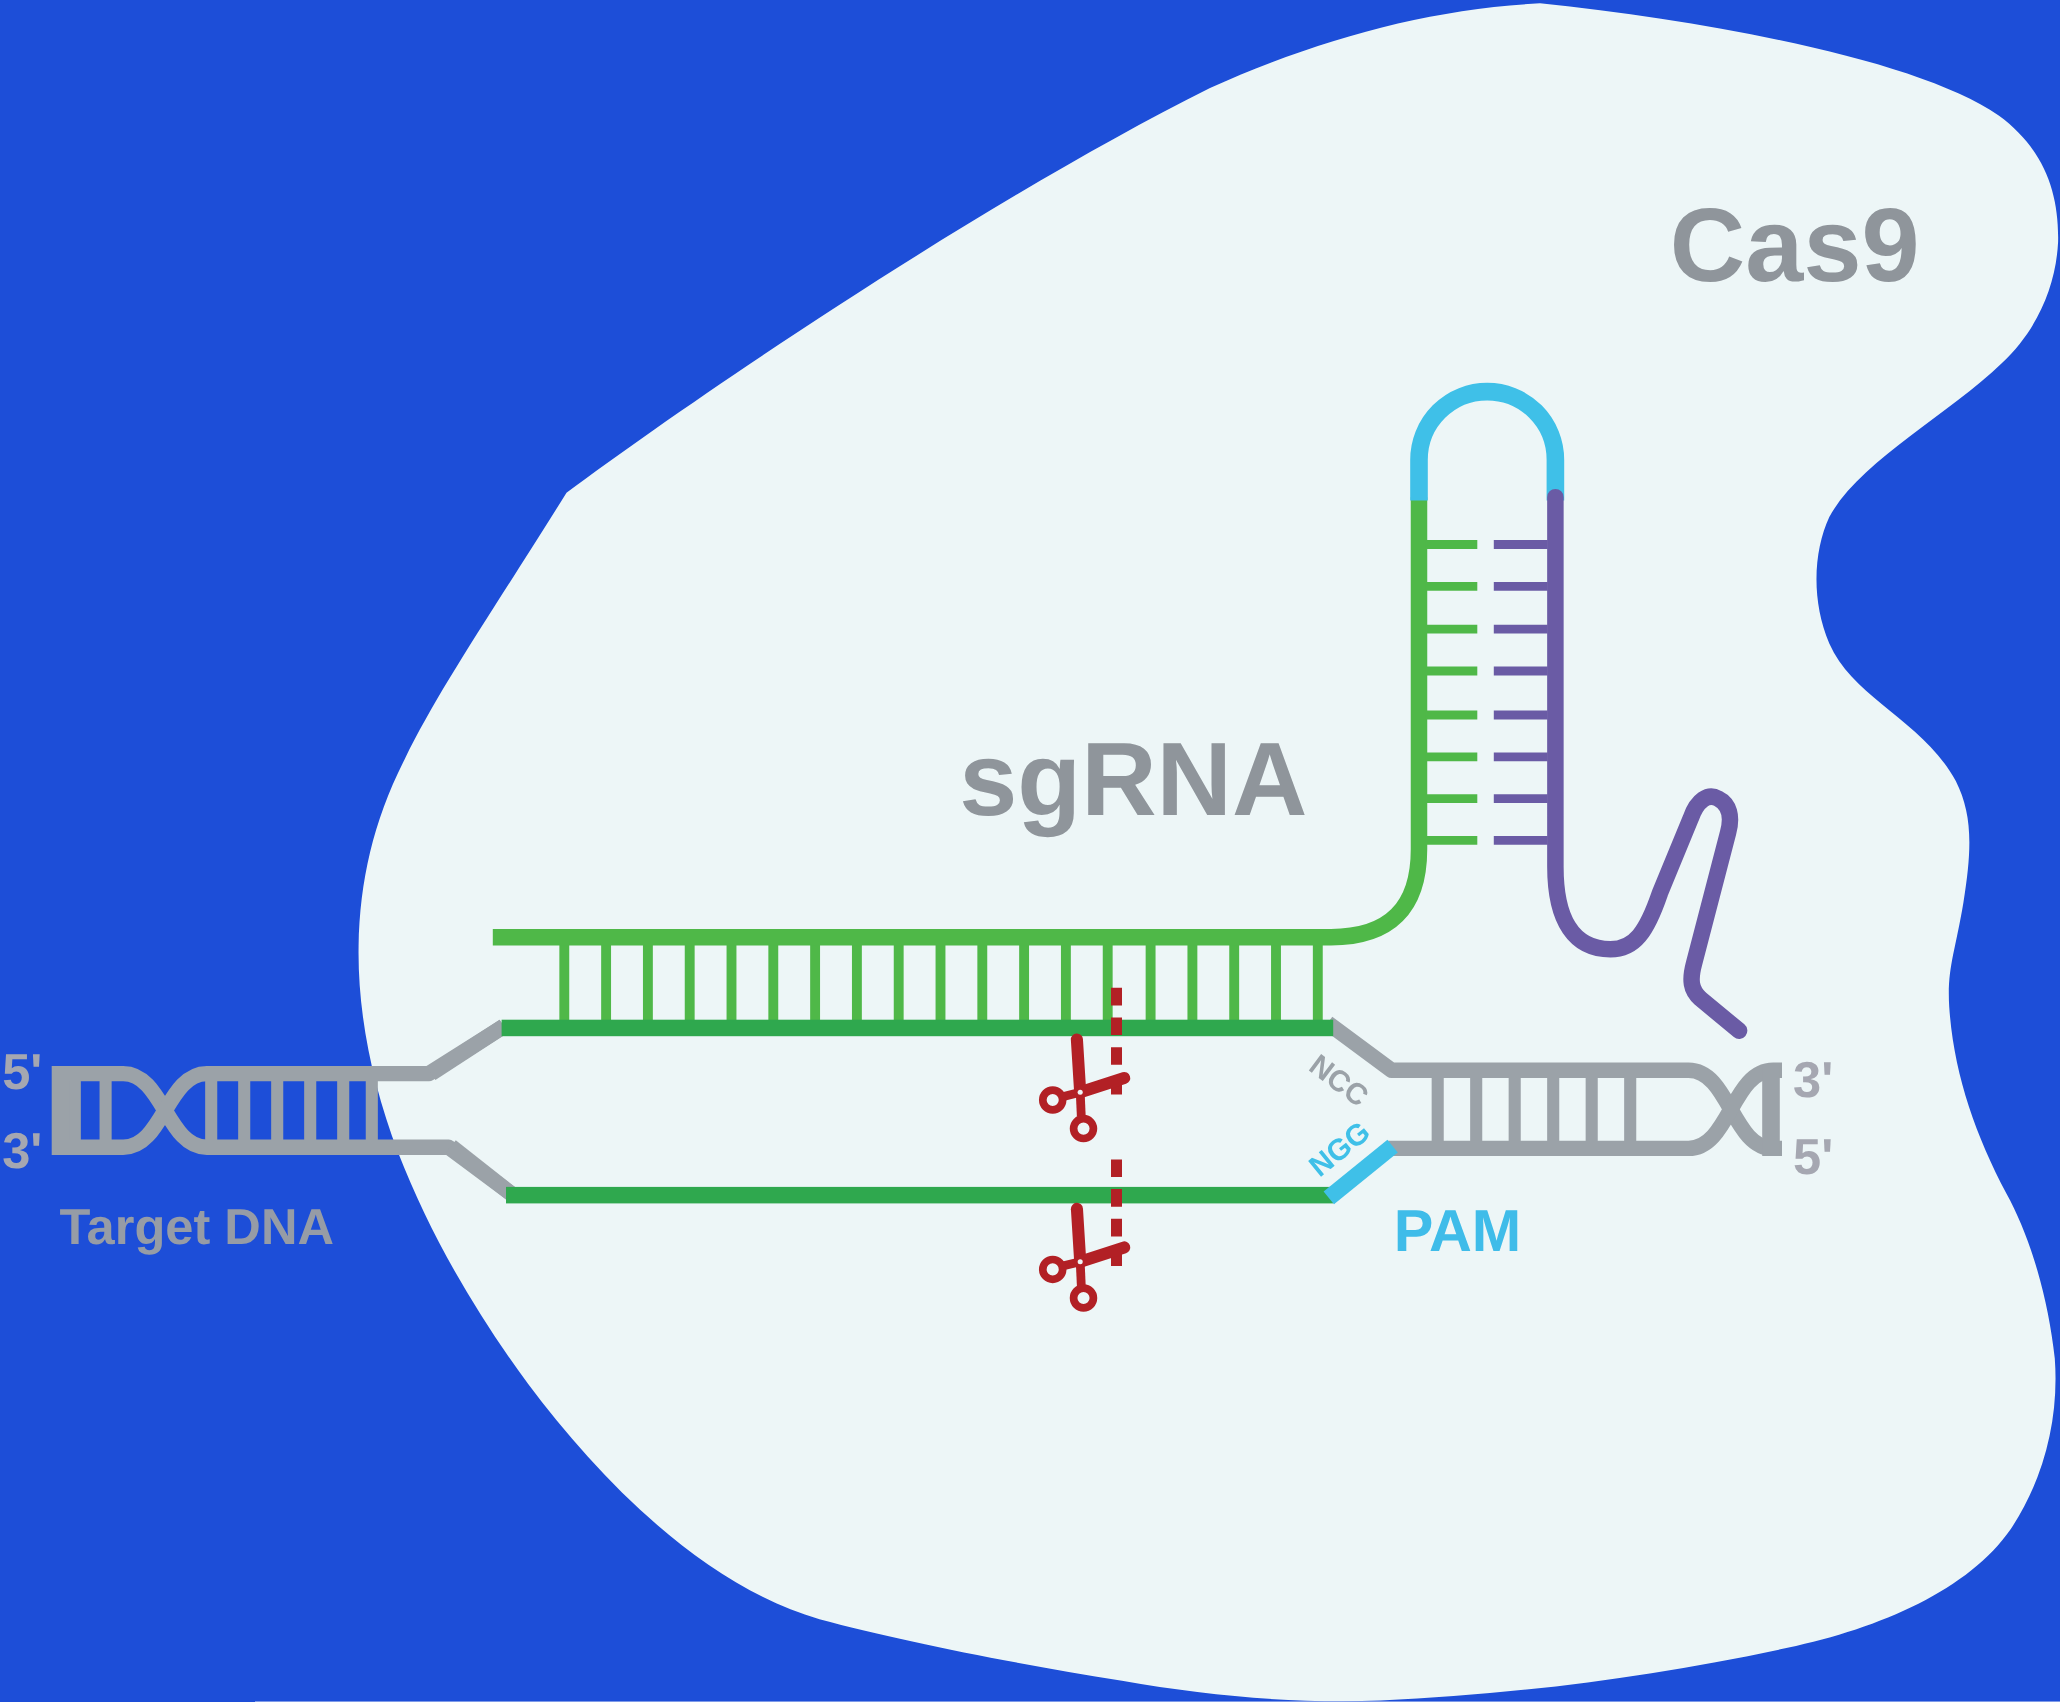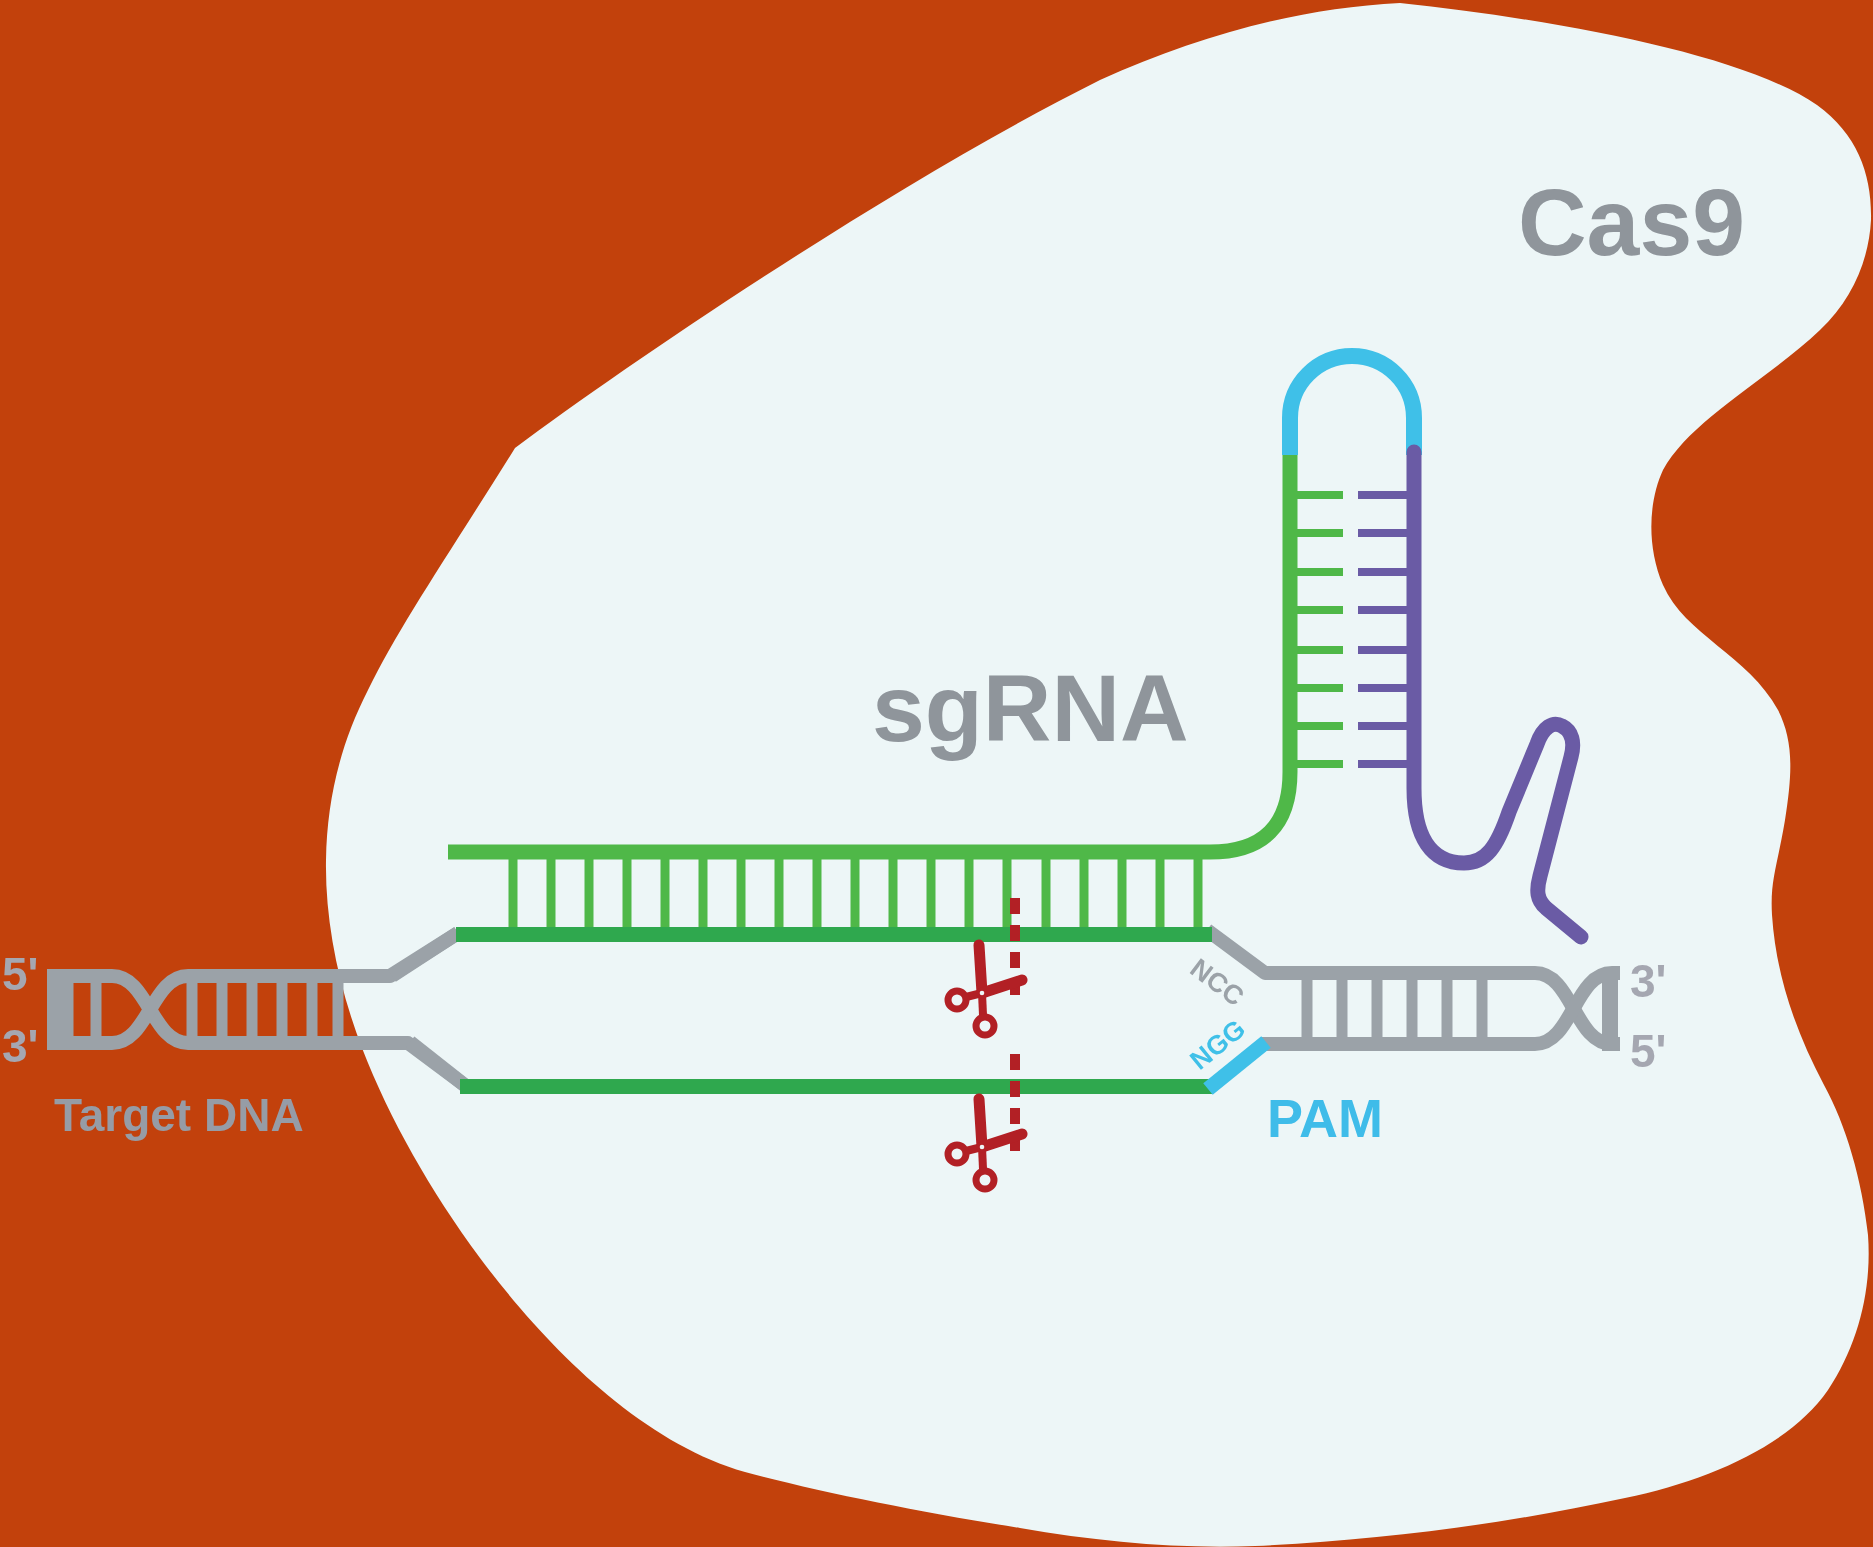--- a/index.html
+++ b/index.html
@@ -1,16 +1,16 @@
 <!DOCTYPE html>
 <html><head>
 <meta charset="utf-8">
 <style>
   html,body{margin:0;padding:0;background:#ffffff;}
-  .stage{position:relative;width:1873px;height:1547px;overflow:hidden;background:#c2410c;}
+  .stage{position:relative;width:1873px;height:1547px;overflow:hidden;background:#1d4ed8;}
   svg{display:block}
   text{font-family:"Liberation Sans","DejaVu Sans",sans-serif;font-weight:700;}
   .lbl-big{font-size:95px;fill:#8F959B;}
   .lbl-dna{font-size:46px;fill:#969CA6;}
   .lbl-prime{font-size:46px;fill:#A5A7B1;}
   .lbl-pam{font-size:54px;fill:#3FBCE9;}
   .lbl-ncc{font-size:27px;fill:#9BA2A8;}
   .lbl-ngg{font-size:27px;fill:#3FC0E8;}
 </style>
 </head>

